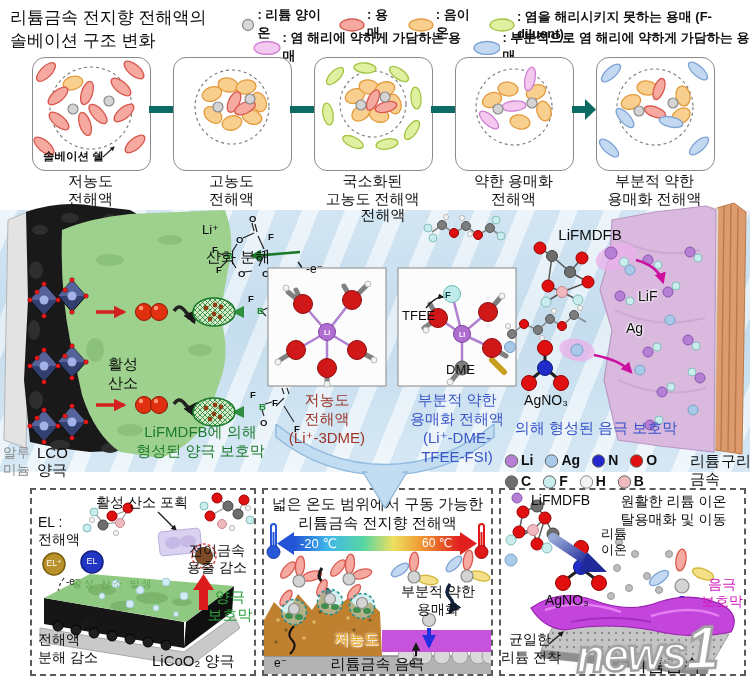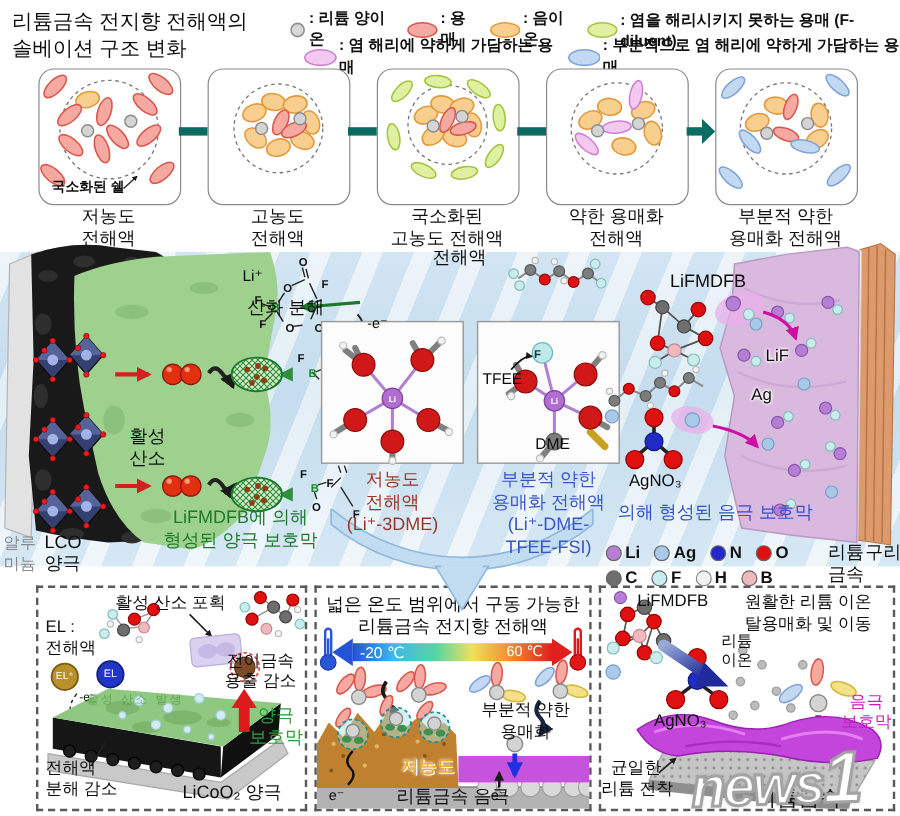--- a/index.html
+++ b/index.html
@@ -145,21 +145,21 @@
       <ellipse class="sol" cx="26" cy="63" rx="12" ry="5.5" transform="rotate(40 26 63)"></ellipse>
       <ellipse class="sol" cx="52" cy="66" rx="12" ry="5.5" transform="rotate(72 52 66)"></ellipse>
       <ellipse class="sol" cx="54" cy="35" rx="12" ry="5.5" transform="rotate(-72 54 35)"></ellipse>
       <ellipse class="sol" cx="88" cy="29" rx="12" ry="5.5" transform="rotate(40 88 29)"></ellipse>
       <ellipse class="sol" cx="91" cy="55" rx="12" ry="5.5" transform="rotate(-40 91 55)"></ellipse>
       <ellipse class="sol" cx="65" cy="56" rx="12" ry="5.5" transform="rotate(48 65 56)"></ellipse>
       <circle class="lit" cx="40" cy="51" r="5"></circle>
       <circle class="lit" cx="76" cy="43" r="5"></circle>
       <path d="M70,99 L81,89" stroke="#222" stroke-width="1.1" fill="none" marker-end="url(#mk-black)"></path>
     </svg>
-    <div class="t" style="left:10px;top:91px;font-size:11.5px;font-weight:600;">국소화된 쉘</div>
+    <div class="t" style="left:10px;top:91px;font-size:11.5px;font-weight:600;">솔베이션 쉘</div>
   </div>
   <div class="conn" style="left:149px;"></div>
 
   <div class="stage-box" style="left:173px;">
     <svg width="114" height="109" viewBox="0 0 114 109">
       <circle class="shell" cx="58" cy="49" r="37"></circle>
       <ellipse class="ani" cx="38" cy="36" rx="10" ry="7" transform="rotate(-20 38 36)"></ellipse>
       <ellipse class="ani" cx="54" cy="27" rx="10" ry="7" transform="rotate(10 54 27)"></ellipse>
       <ellipse class="ani" cx="72" cy="29" rx="10" ry="7" transform="rotate(-10 72 29)"></ellipse>
       <ellipse class="ani" cx="85" cy="44" rx="10" ry="7" transform="rotate(70 85 44)"></ellipse>

